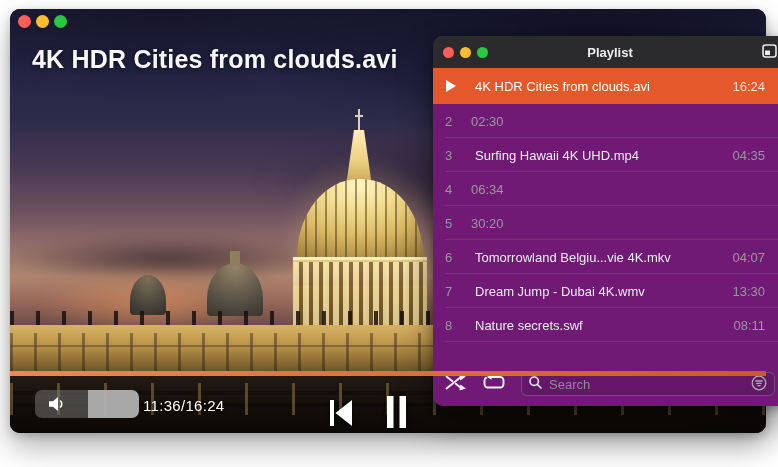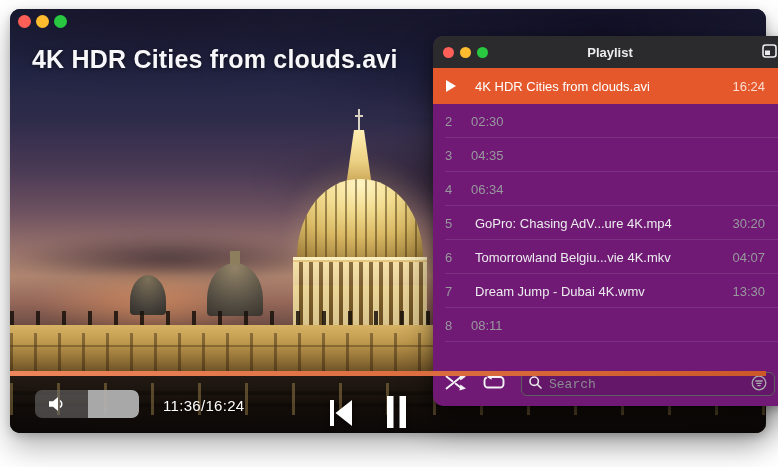--- a/index.html
+++ b/index.html
@@ -84,21 +84,21 @@
     text-shadow:0 1px 4px rgba(0,0,0,.5);}
   .progress{position:absolute;left:0;top:362px;width:100%;height:5px;z-index:5;
     background-color:var(--progress);
     background-image:linear-gradient(90deg,rgba(255,255,255,.22),rgba(0,0,0,.12));}
   .vol{position:absolute;left:25px;top:381px;width:104px;height:28px;z-index:6;
     border-radius:7px;background:rgba(116,116,116,.55);overflow:hidden;}
   .vol-fill{position:absolute;left:53px;top:0;right:0;height:100%;
     background:rgba(186,186,186,.85);border-radius:0 7px 7px 0;}
   .vol-ico{position:absolute;left:14px;top:6px;}
   .time{position:absolute;left:133px;top:388px;z-index:6;font-size:15px;color:#ffffff;
-    letter-spacing:.3px;text-shadow:0 1px 3px rgba(0,0,0,.65);margin-left:20px;}
+    letter-spacing:.3px;text-shadow:0 1px 3px rgba(0,0,0,.65);}
   .btn-prev{position:absolute;left:318px;top:390px;z-index:6;background:none;border:none;padding:0;cursor:pointer;
     filter:drop-shadow(0 1px 2px rgba(0,0,0,.5));}
   .btn-pause{position:absolute;left:376px;top:387px;z-index:6;background:none;border:none;padding:0;cursor:pointer;
     filter:drop-shadow(0 1px 2px rgba(0,0,0,.5));}
 
   
   .playlist-window{
     position:absolute;left:433px;top:36px;width:354px;height:370px;
     border-radius:10px;overflow:hidden;display:flex;flex-direction:column;
     background:#701a75;
@@ -121,21 +121,21 @@
   .dur{margin-left:8px;font-size:13px;color:#98989d;}
   .row.active .ptitle{color:#ffffff;}
   .row.active .dur{color:rgba(255,236,226,.9);}
   .play-wrap{flex:0 0 18px;width:18px;display:flex;align-items:center;}
   .pl-filler{flex:1;}
   .pl-bottom{flex:0 0 40px;display:flex;align-items:center;gap:16px;padding:0 12px 4px 12px;}
   .icon-btn{background:none;border:none;padding:0;cursor:pointer;display:flex;align-items:center;}
   .search{flex:1;height:24px;border:1px solid #5f5f61;border-radius:6px;
     display:flex;align-items:center;gap:5px;padding:0 7px;background:rgba(0,0,0,.10);}
   .search input{flex:1;min-width:0;background:transparent;border:none;outline:none;
-    color:#f0f0f0;font-size:13px;font-family:Liberation Mono, monospace;}
+    color:#f0f0f0;font-size:13px;font-family:Liberation Sans, sans-serif;}
   .search input::placeholder{color:#8b8b90;}
 </style>
 </head>
 <body>
 
 <div class="stage">
 
   <div class="main-window">
     <div class="scene" style="position:absolute;inset:0;">
       <div class="sky"></div>
@@ -227,48 +227,49 @@
       <span class="dur">16:24</span>
     </div>
 
     <div class="row">
       <span class="num">2</span>
       <span class="dur">02:30</span>
     </div>
 
     <div class="row">
       <span class="num">3</span>
+      <span class="ptitle">Surfing Hawaii 4K UHD.mp4</span>
       <span class="dur">04:35</span>
     </div>
 
     <div class="row">
       <span class="num">4</span>
       <span class="dur">06:34</span>
     </div>
 
     <div class="row">
       <span class="num">5</span>
-      <span class="ptitle">GoPro: Chasing AdV...ure 4K.mp4</span>
       <span class="dur">30:20</span>
     </div>
 
     <div class="row">
       <span class="num">6</span>
       <span class="ptitle">Tomorrowland Belgiu...vie 4K.mkv</span>
       <span class="dur">04:07</span>
     </div>
 
     <div class="row">
       <span class="num">7</span>
       <span class="ptitle">Dream Jump - Dubai 4K.wmv</span>
       <span class="dur">13:30</span>
     </div>
 
     <div class="row">
       <span class="num">8</span>
+      <span class="ptitle">Nature secrets.swf</span>
       <span class="dur">08:11</span>
     </div>
 
     <div class="pl-filler"></div>
 
     <div class="pl-bottom">
       <button class="icon-btn">
         <span>
           <svg width="22" height="17" viewBox="0 0 22 17" fill="none" stroke="#f4f4f6" stroke-width="1.9" stroke-linecap="round">
             <path d="M1.5 14.5 L15.5 3.2"></path>

